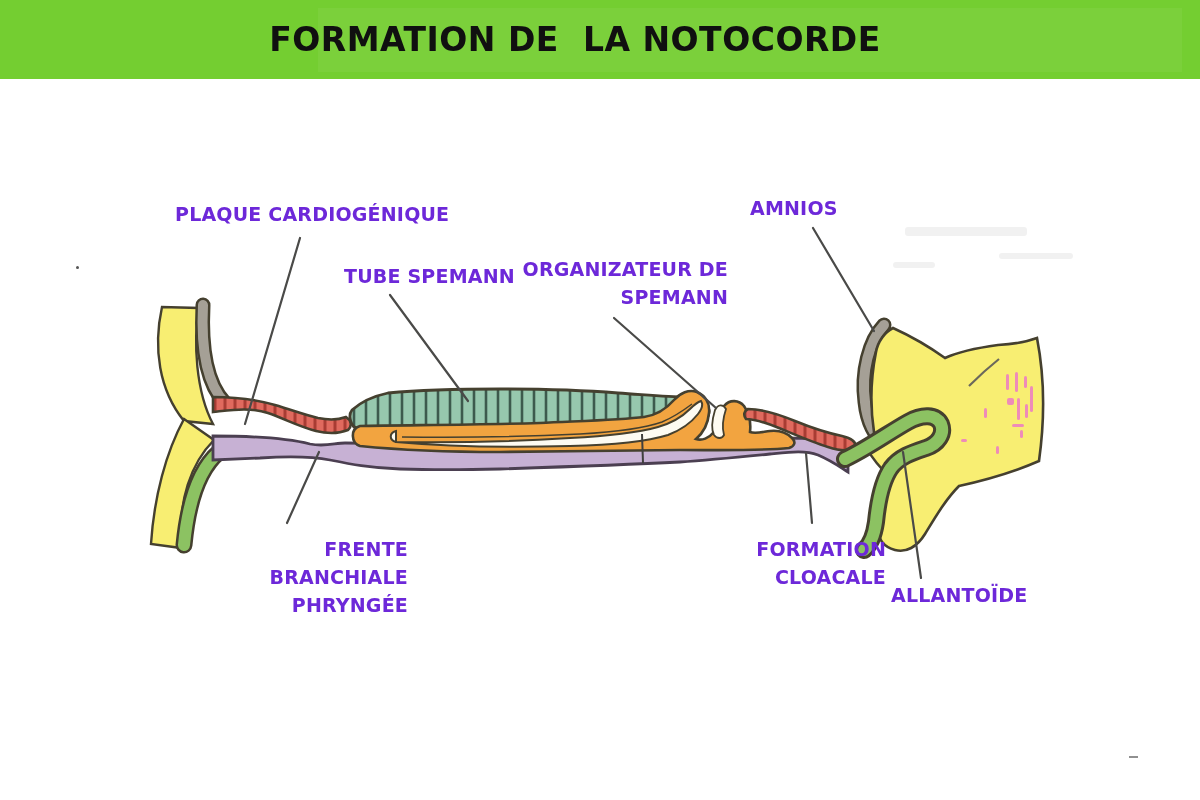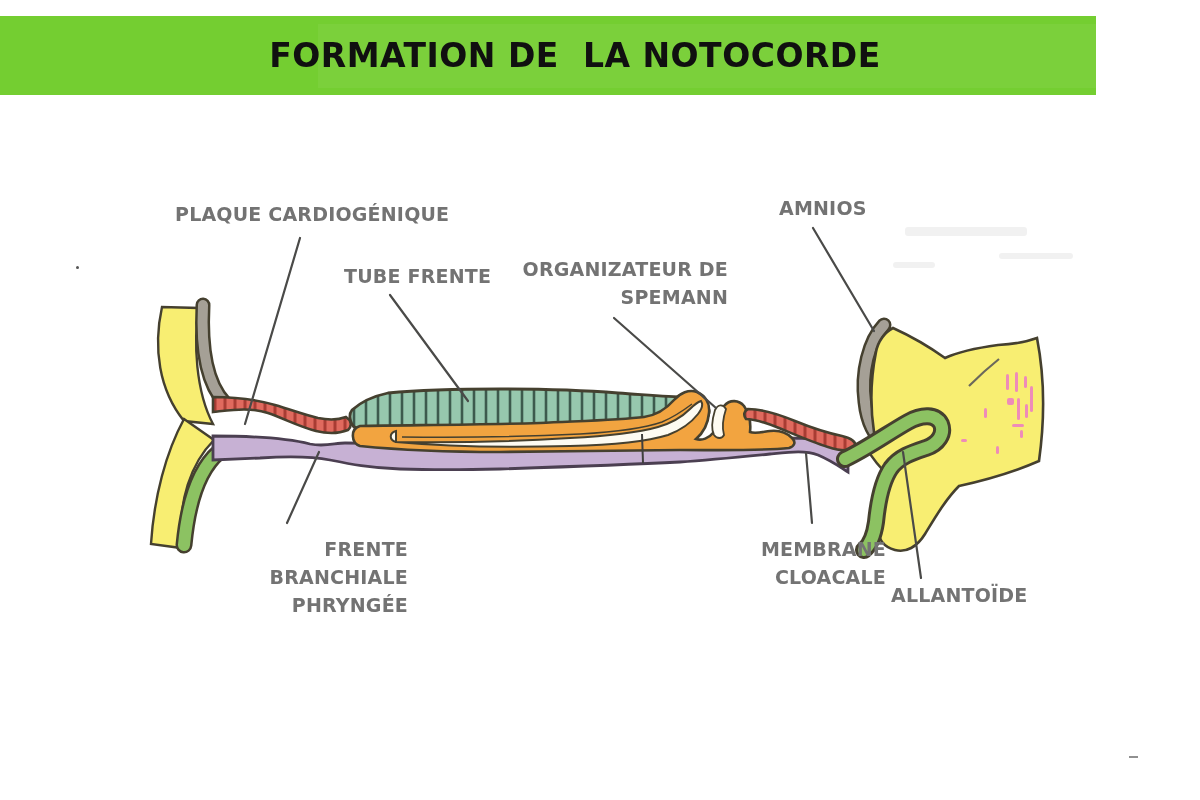--- a/index.html
+++ b/index.html
@@ -1,35 +1,35 @@
 <!DOCTYPE html>
 <html style="--c-header_green: #74ce31; --c-yolk_yellow: #f8ee72; --c-amnion_gray: #a5a096; --c-gut_green: #8cc262; --c-mesoderm_orange: #f2a440; --c-ectoderm_red: #e06a5e; --c-ectoderm_red_stripe: #a93c33; --c-neural_teal: #97c8ae; --c-neural_teal_stripe: #3d5a4d; --c-endoderm_purple: #c7b1d4; --c-notochord_white: #fdfbf2; --c-outline_dark: #45402f; --c-leader_line: #4a4a48; --c-blood_pink: #ee82c0;"><head>
 <meta charset="utf-8">
 <style>
   html,body{margin:0;padding:0;background:#ffffff;width:1200px;height:800px;overflow:hidden;}
   body{font-family:"DejaVu Sans","Liberation Sans",sans-serif;position:relative;}
 
   
-  .header{position:absolute;left:0;top:16px;width:1096px;height:79px;background:var(--c-header_green);}
+  .header{position:absolute;left:0;top:0;width:1200px;height:79px;background:var(--c-header_green);}
   .header-inner{position:absolute;left:318px;top:8px;width:864px;height:64px;background:rgba(255,255,255,0.05);}
   .title{position:absolute;left:0;top:0;width:1150px;height:79px;display:flex;align-items:center;justify-content:center;
          font-size:33px;font-weight:700;color:#101010;letter-spacing:0.5px;white-space:pre;}
 
   
   .stage{position:absolute;left:0;top:79px;width:1200px;height:721px;}
   svg{position:absolute;left:0;top:0;}
 
   
-  .lbl{position:absolute;font-weight:700;font-size:19px;color:#737373;letter-spacing:0.2px;
+  .lbl{position:absolute;font-weight:700;font-size:19px;color:#6d28d9;letter-spacing:0.2px;
        white-space:pre-line;line-height:28px;z-index:5;}
   .lbl.center{text-align:right;}
   .lbl-plaque   {left:175px;top:200px;}
   .lbl-tube     {left:344px;top:262px;}
   .lbl-organ    {left:508px;top:255px;width:220px;}
-  .lbl-amnios   {left:779px;top:194px;}
+  .lbl-amnios   {left:750px;top:194px;}
   .lbl-frente   {left:208px;top:535px;width:200px;}
   .lbl-membrane {left:686px;top:535px;width:200px;}
   .lbl-allant   {left:891px;top:581px;}
 
   
   .mark-dot{position:absolute;left:76px;top:266px;width:3px;height:3px;background:#555;border-radius:50%;}
   .mark-dash{position:absolute;left:1129px;top:756px;width:9px;height:2px;background:#909090;}
   .smudge{position:absolute;background:rgba(60,60,60,0.07);border-radius:3px;}
 </style>
 </head>
@@ -171,28 +171,28 @@
     <line x1="614" y1="318" x2="716" y2="408"></line>
     <line x1="813" y1="228" x2="874" y2="331"></line>
     <line x1="319" y1="452" x2="287" y2="523"></line>
     <line x1="806" y1="453" x2="812" y2="523"></line>
     <line x1="903" y1="452" x2="921" y2="578"></line>
   </g>
 </svg>
 </div>
 
 <div class="lbl lbl-plaque">PLAQUE CARDIOGÉNIQUE</div>
-<div class="lbl lbl-tube">TUBE FRENTE</div>
+<div class="lbl lbl-tube">TUBE SPEMANN</div>
 <div class="lbl lbl-organ center">ORGANIZATEUR DE
 SPEMANN</div>
 <div class="lbl lbl-amnios">AMNIOS</div>
 <div class="lbl lbl-frente center">FRENTE
 BRANCHIALE
 PHRYNGÉE</div>
-<div class="lbl lbl-membrane center">MEMBRANE
+<div class="lbl lbl-membrane center">FORMATION
 CLOACALE</div>
 <div class="lbl lbl-allant">ALLANTOÏDE</div>
 
 <div class="mark-dot"></div>
 <div class="mark-dash"></div>
 <div class="smudge" style="left:905px;top:227px;width:122px;height:9px;"></div>
 <div class="smudge" style="left:893px;top:262px;width:42px;height:6px;"></div>
 <div class="smudge" style="left:999px;top:253px;width:74px;height:6px;"></div>
 
 </body></html>

